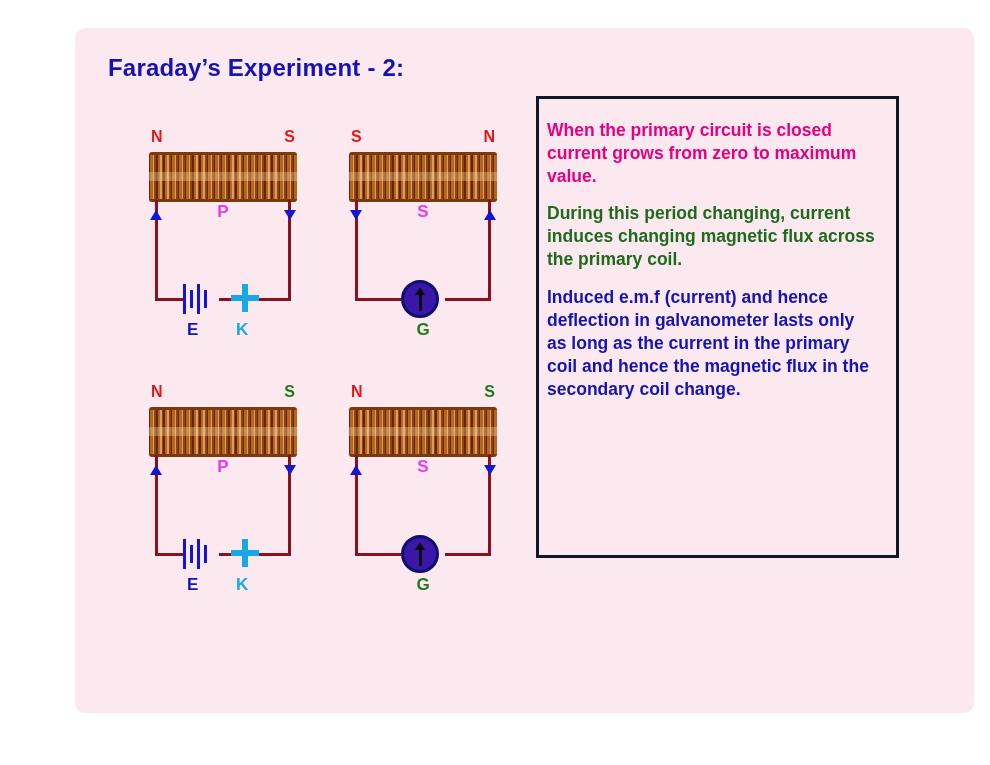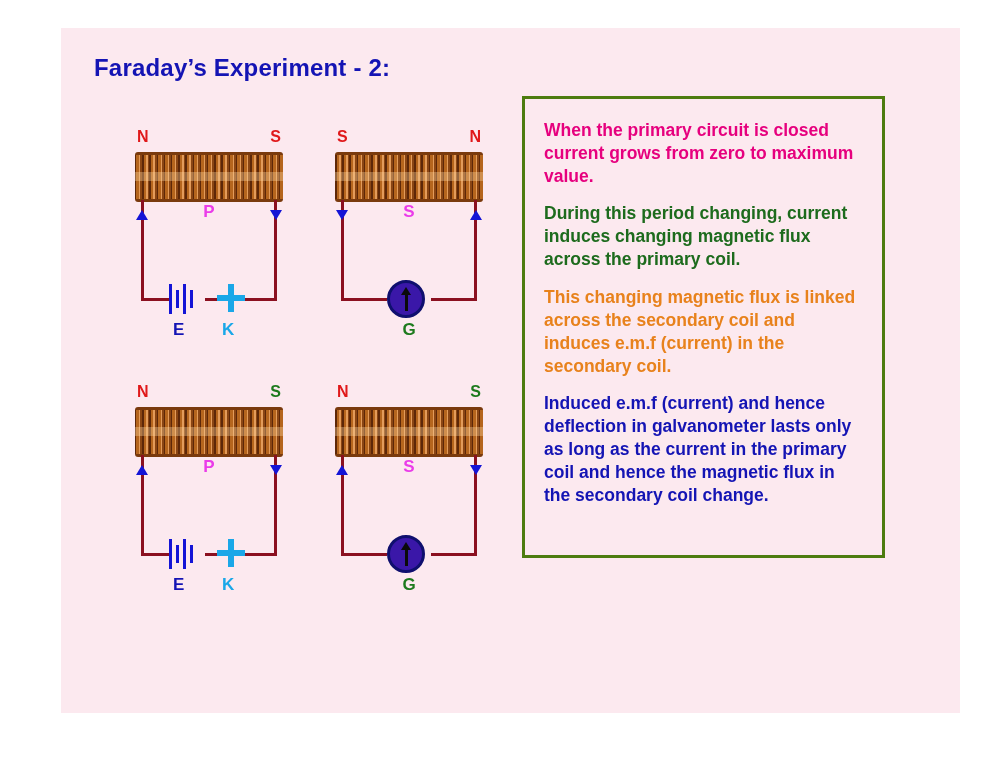--- a/index.html
+++ b/index.html
@@ -8,25 +8,26 @@
     background: #ffffff;
   }
   body {
     width: 990px;
     height: 765px;
     font-family: "Liberation Sans", sans-serif;
     overflow: hidden;
   }
   #slide {
     position: absolute;
-    left: 61px;
+    left: 75px;
     top: 28px;
     width: 899px;
     height: 685px;
     background: #fce9ef;
+    border-radius: 10px;
   }
   #title {
     position: absolute;
     left: 33px;
     top: 26px;
     font-size: 24px;
     font-weight: bold;
     color: #1414b4;
     letter-spacing: 0.2px;
   }
@@ -207,24 +208,24 @@
     color: #1d7a1d;
   }
 
   
   #panel {
     position: absolute;
     left: 461px;
     top: 68px;
     width: 363px;
     height: 462px;
-    border: 3px solid #4d7c0f;
+    border: 3px solid #0f172a;
     background: #fce9ef;
     box-sizing: border-box;
-    padding: 20px 18px 10px 19px;
+    padding: 20px 18px 10px 8px;
   }
   .para {
     font-size: 17.5px;
     font-weight: bold;
     line-height: 1.32;
     margin-bottom: 14px;
   }
   .p1 { color: #e6007e; }
   .p2 { color: #1d6b1d; }
   .p3 { color: #e8821c; }
@@ -309,17 +310,16 @@
     <div class="wire-gap-right" style="right:12px;width:46px;"></div>
     <div class="arrow up arr-l"></div>
     <div class="arrow down arr-r"></div>
     <div class="galv"></div>
     <div class="galv-label">G</div>
   </div>
 
   <div id="panel">
     <div class="para p1">When the primary circuit is closed current grows from zero to maximum value.</div>
     <div class="para p2">During this period changing, current induces changing magnetic flux across the primary coil.</div>
-    <div class="para p3">This changing magnetic flux is linked across the secondary coil and induces e.m.f (current) in the secondary coil.</div>
     <div class="para p4">Induced e.m.f (current) and hence deflection in galvanometer lasts only as long as the current in the primary coil and hence the magnetic flux in the secondary coil change.</div>
   </div>
 
 </div>
 
 </body></html>

